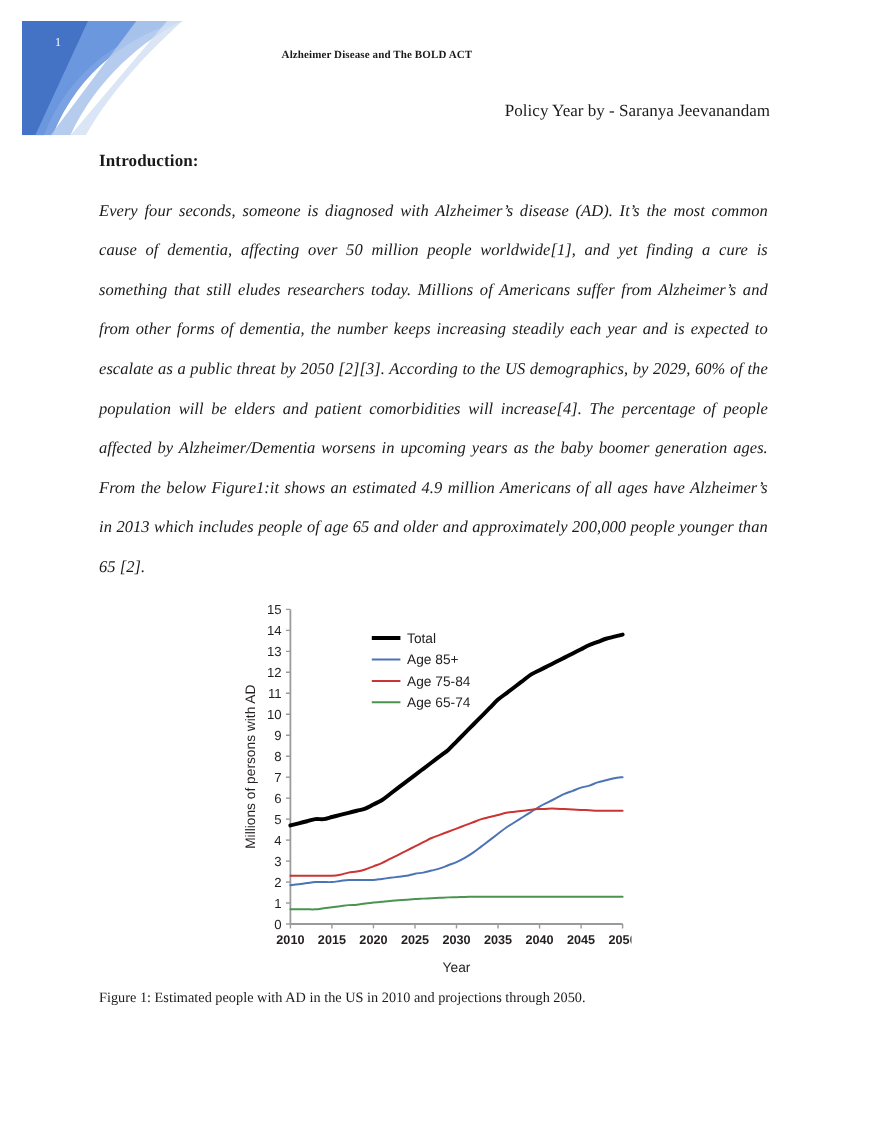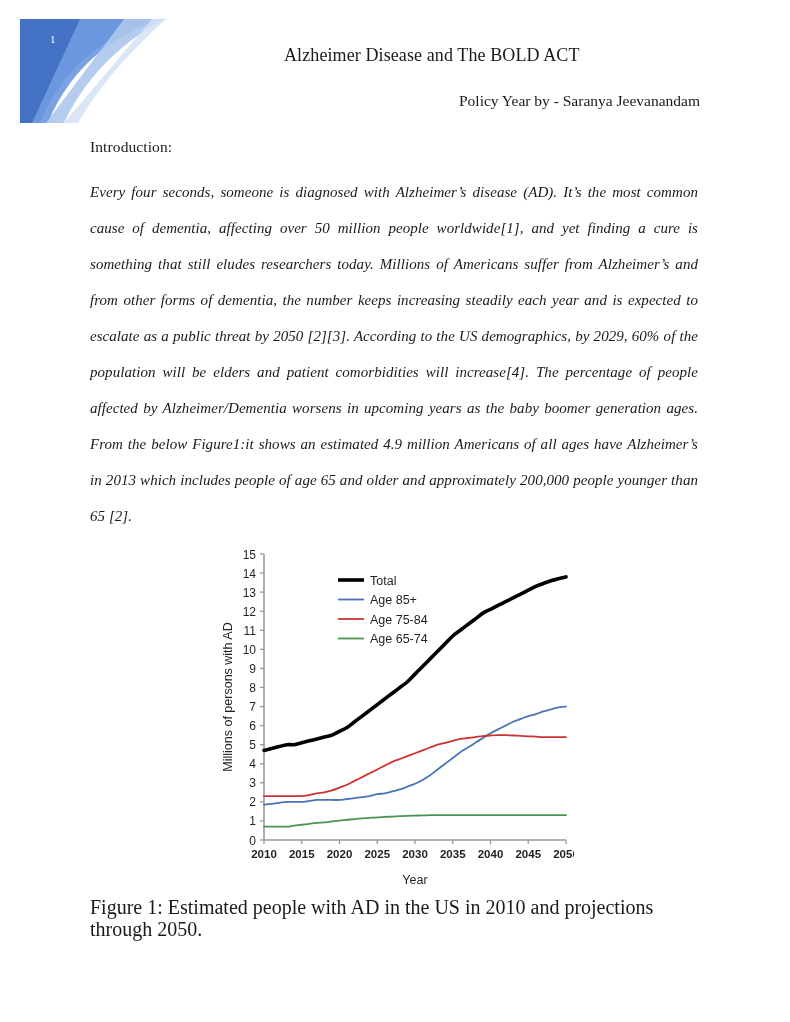--- a/index.html
+++ b/index.html
@@ -33,44 +33,45 @@
     font-family: "Liberation Serif", "DejaVu Serif", serif;
     font-size: 11px;
     color: #ffffff;
     letter-spacing: 0.3px;
     z-index: 3;
   }
 
   
   .doc-title {
     position: absolute;
-    left: 284px;
+    left: 256px;
     top: 45px;
-    font-size: 18px;
+    font-size: 10px;
     letter-spacing: 0.1px;
     white-space: nowrap;
+    font-weight: bold;
   }
   .doc-byline {
     position: absolute;
     right: 90px;
     top: 92px;
     font-size: 15.5px;
     white-space: nowrap;
   }
 
   
   .body-wrap {
     position: absolute;
     left: 90px;
     top: 138px;
     width: 608px;
   }
   .section-heading {
     font-size: 15.5px;
-    font-weight: normal;
+    font-weight: bold;
     margin: 0 0 18px 0;
     letter-spacing: 0.1px;
   }
   .para {
     font-size: 15px;
     text-align: justify;
     line-height: 36px;
     margin: 0;
     letter-spacing: 0.05px;
     font-style: italic;
@@ -83,21 +84,21 @@
     top: 538px;
     width: 356px;
     height: 352px;
   }
   .figure svg { display: block; }
   .caption {
     position: absolute;
     left: 90px;
     top: 896px;
     width: 620px;
-    font-size: 20px;
+    font-size: 13px;
     line-height: 22px;
   }
 
   .chart-text {
     font-family: "Liberation Sans", "DejaVu Sans", sans-serif;
     fill: #231f20;
   }
 </style>
 </head>
 <body>

